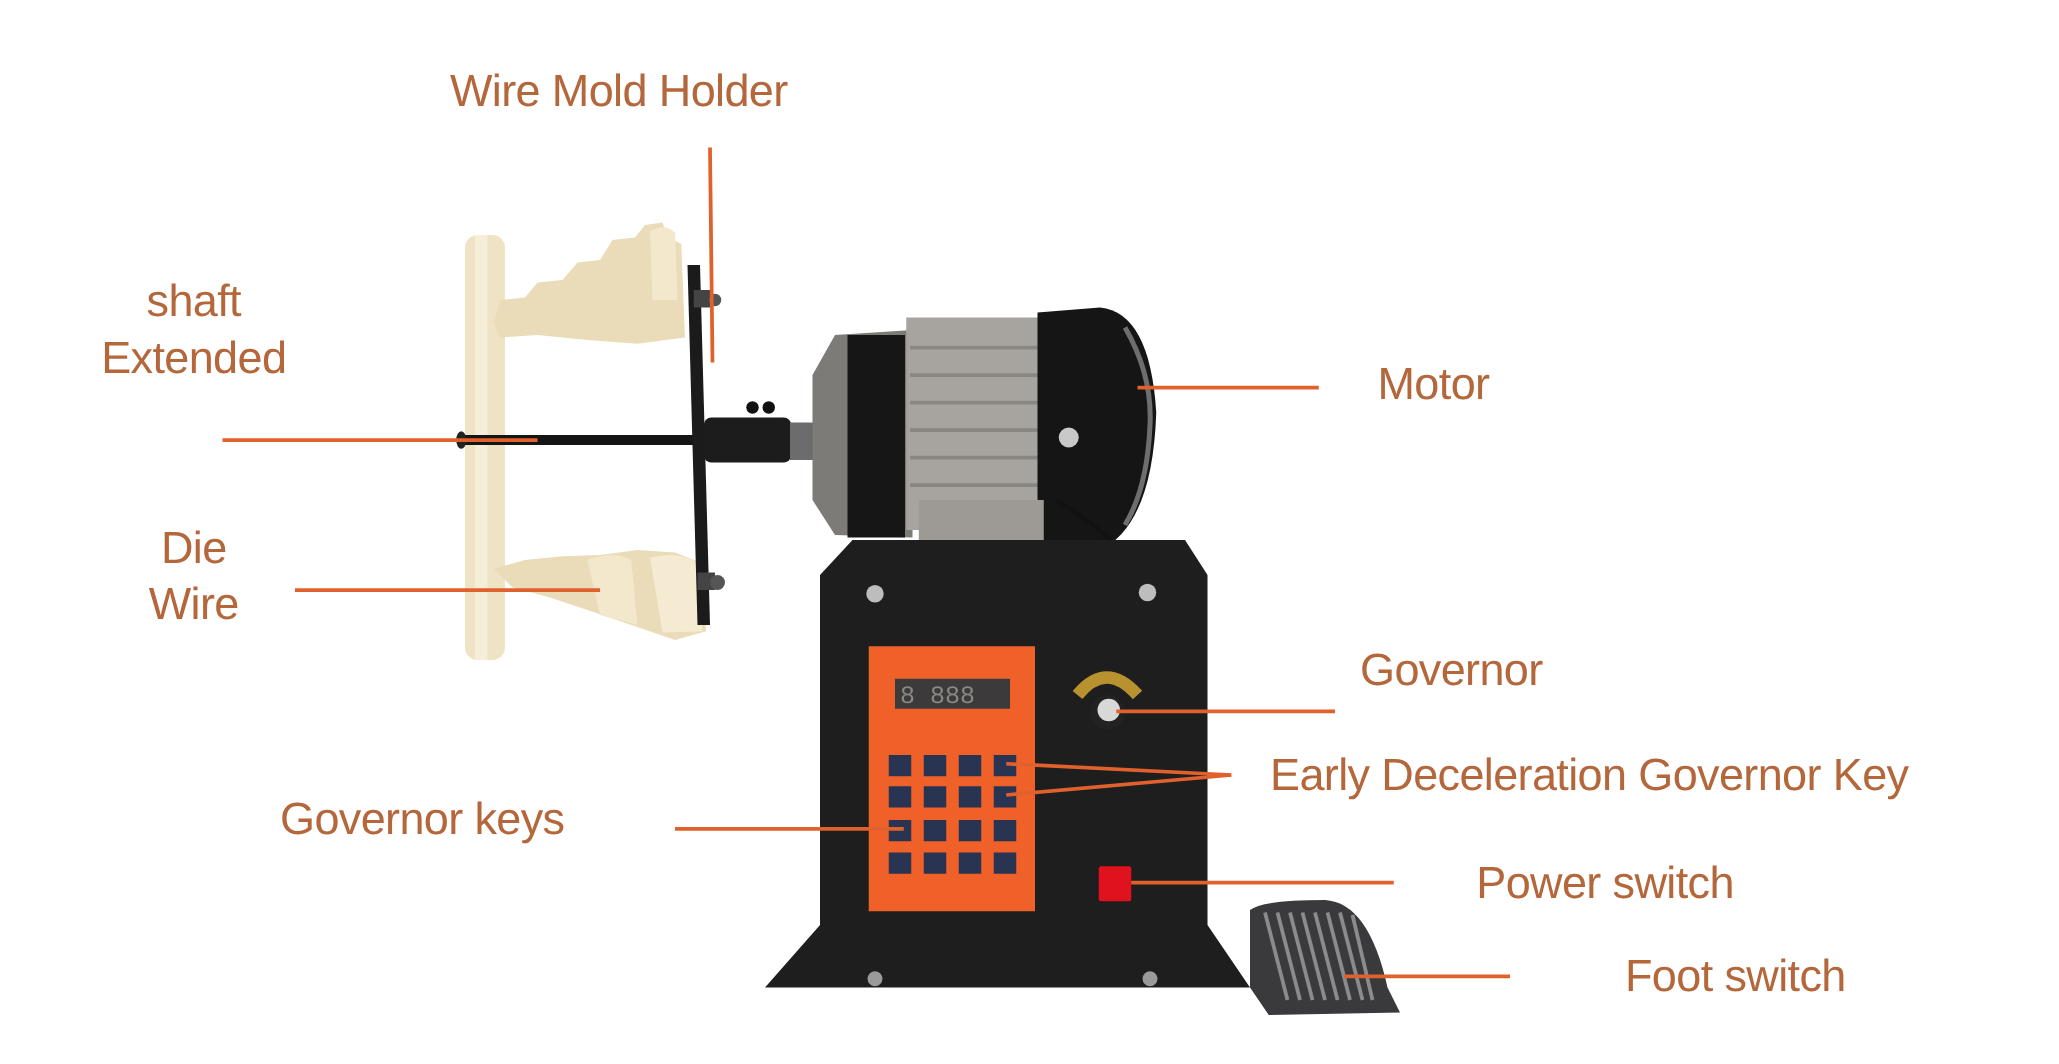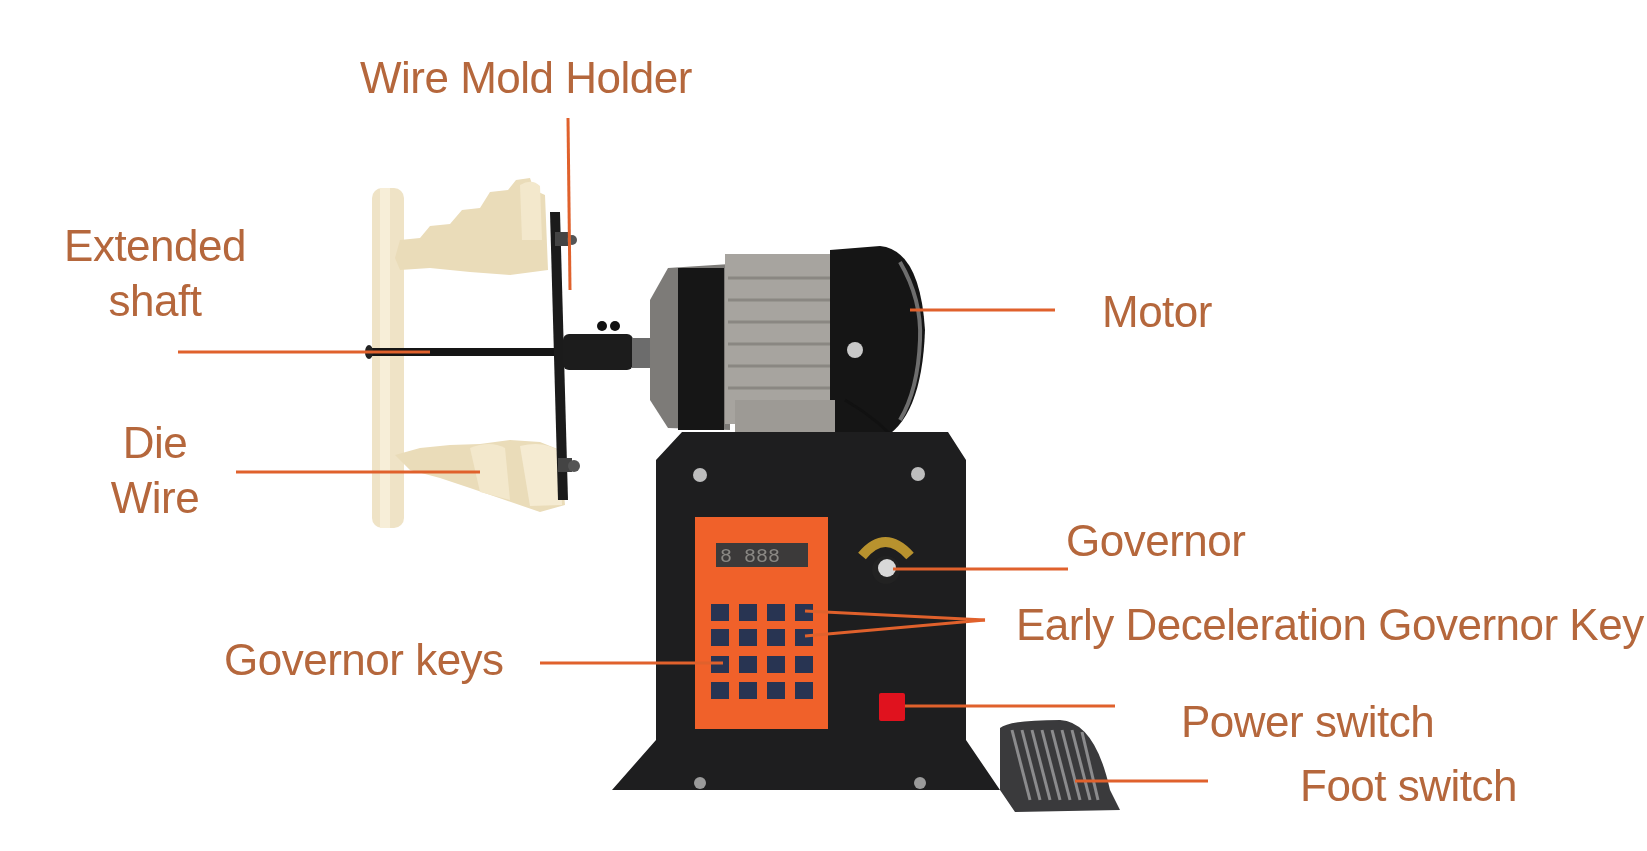--- a/index.html
+++ b/index.html
@@ -1,18 +1,18 @@
 <!DOCTYPE html>
 <html><head>
   <meta charset="utf-8">
   <style>
     html, body { margin: 0; padding: 0; background: #ffffff; }
     body { width: 1647px; height: 851px; position: relative; overflow: hidden;
            font-family: "Liberation Sans", sans-serif; }
-    .label { position: absolute; color: #b5673c; font-size: 44px; line-height: 1.25;
+    .label { position: absolute; color: #b5673c; font-size: 36px; line-height: 1.25;
              white-space: nowrap; letter-spacing: -0.5px; }
     .label.center { text-align: center; }
     svg.scene { position: absolute; left: 0; top: 0; }
   </style>
 </head>
 <body>
 
 <svg class="scene" width="1647" height="851" viewBox="0 0 1647 851">
 
   <g>
@@ -128,27 +128,27 @@
     <line x1="805" y1="636" x2="985" y2="620"></line>
     <line x1="540" y1="663" x2="723" y2="663"></line>
     <line x1="905" y1="706" x2="1115" y2="706"></line>
     <line x1="1075" y1="781" x2="1208" y2="781"></line>
   </g>
 </svg>
 
 <div class="label" style="left:360px; top:50px;">Wire Mold Holder</div>
 
 <div class="label center" style="left:55px; top:218px; width:200px;">
+  <div>shaft</div>
   <div>Extended</div>
-  <div>shaft</div>
 </div>
 
 <div class="label center" style="left:85px; top:415px; width:140px;">
   <div>Die</div>
   <div>Wire</div>
 </div>
 
 <div class="label" style="left:1102px; top:284px;text-align:center;">Motor</div>
-<div class="label" style="left:1066px; top:513px;text-align:center;">Governor</div>
+<div class="label" style="left:1088px; top:513px;text-align:center;">Governor</div>
 <div class="label" style="left:1016px; top:597px;">Early Deceleration Governor Key</div>
 <div class="label" style="left:224px; top:632px;">Governor keys</div>
-<div class="label" style="left:1181px; top:683px;margin-top:11px;">Power switch</div>
+<div class="label" style="left:1181px; top:683px;">Power switch</div>
 <div class="label" style="left:1300px; top:758px;text-align:right;">Foot switch</div>
 
 </body></html>

